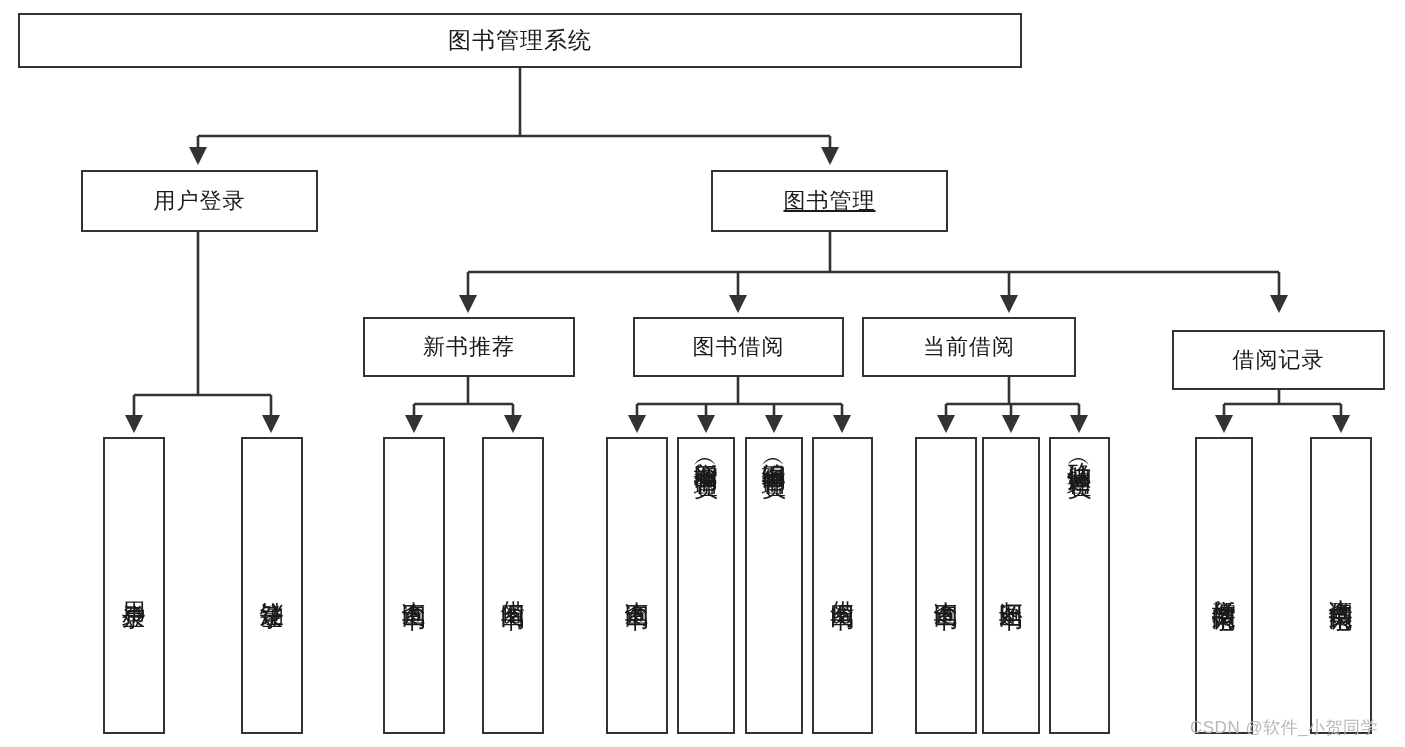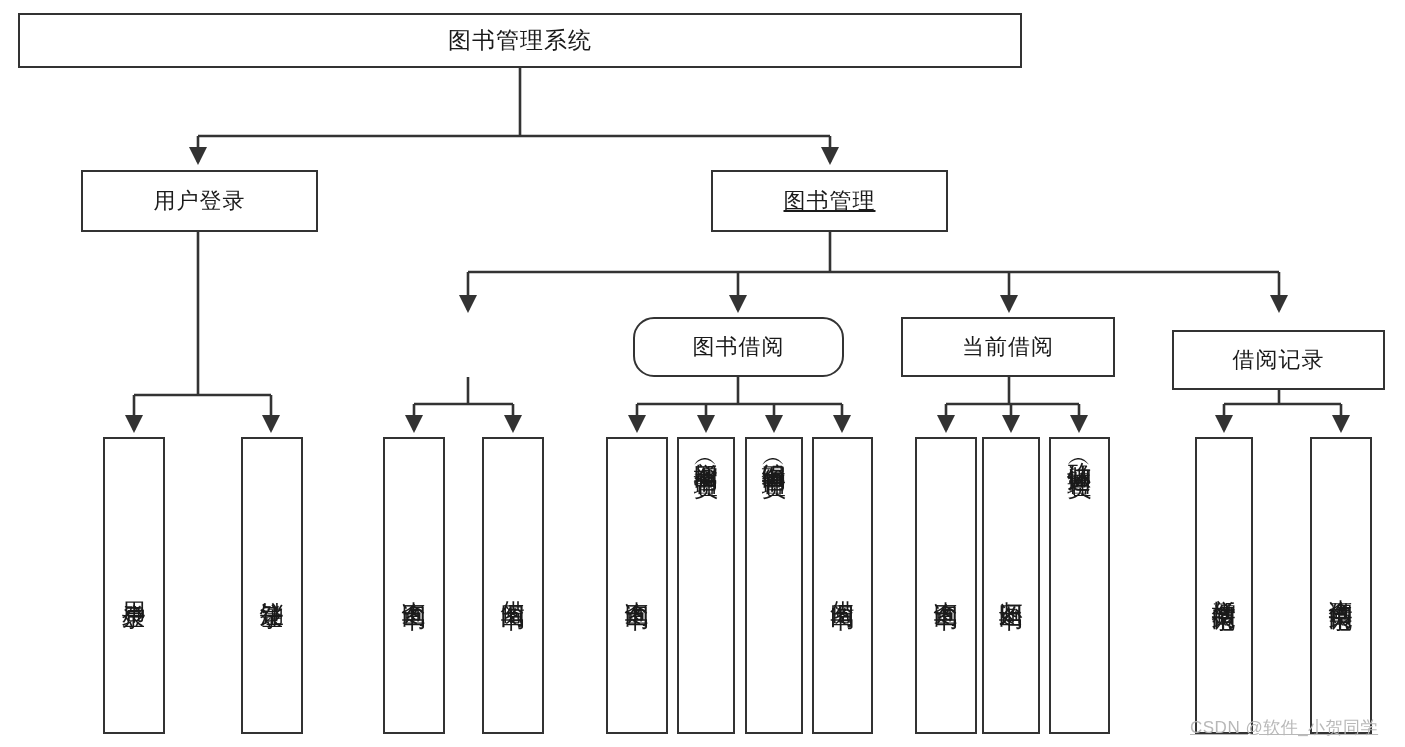--- a/index.html
+++ b/index.html
@@ -56,21 +56,20 @@
     justify-content: flex-start;
     align-items: center;
   }
   .watermark {
     position: absolute;
     font-size: 17px;
     color: #b8b8b8;
     letter-spacing: 0.5px;
     white-space: nowrap;
     font-family: "Liberation Sans", "DejaVu Sans", sans-serif;
-    text-decoration: underline;
   }
 </style>
 </head>
 <body>
 
 <div id="canvas">
 
   <svg class="edges" viewBox="0 0 1405 747">
     <defs>
       <marker id="arrow" viewBox="0 0 12 12" refX="10" refY="6" markerWidth="7" markerHeight="7" orient="auto-start-reverse">
@@ -119,22 +118,23 @@
       <path d="M 1224 404 L 1224 430" marker-end="url(#arrow)"></path>
       <path d="M 1341 404 L 1341 430" marker-end="url(#arrow)"></path>
     </g>
   </svg>
 
   <div class="node node-h node-root" style="left:18px; top:13px; width:1004px; height:55px;">图书管理系统</div>
 
   <div class="node node-h" style="left:81px; top:170px; width:237px; height:62px;">用户登录</div>
   <div class="node node-h" style="left:711px; top:170px; width:237px; height:62px;text-decoration:underline;">图书管理</div>
 
-  <div class="node node-h" style="left:633px; top:317px; width:211px; height:60px;border-radius:21px;">图书借阅</div>
-  <div class="node node-h" style="left:901px; top:317px; width:214px; height:60px;">当前借阅</div>
+  <div class="node node-h" style="left:363px; top:317px; width:212px; height:60px;">新书推荐</div>
+  <div class="node node-h" style="left:633px; top:317px; width:211px; height:60px;">图书借阅</div>
+  <div class="node node-h" style="left:862px; top:317px; width:214px; height:60px;">当前借阅</div>
   <div class="node node-h" style="left:1172px; top:330px; width:213px; height:60px;">借阅记录</div>
 
   <div class="node node-v" style="left:103px; top:437px; width:62px; height:297px;">用户登录</div>
   <div class="node node-v" style="left:241px; top:437px; width:62px; height:297px;">注销登录</div>
 
   <div class="node node-v" style="left:383px; top:437px; width:62px; height:297px;">查询图书</div>
   <div class="node node-v" style="left:482px; top:437px; width:62px; height:297px;">借阅图书</div>
 
   <div class="node node-v" style="left:606px; top:437px; width:62px; height:297px;">查询图书</div>
   <div class="node node-v overflow" style="left:677px; top:437px; width:58px; height:297px;">新增图书（管理员）</div>

